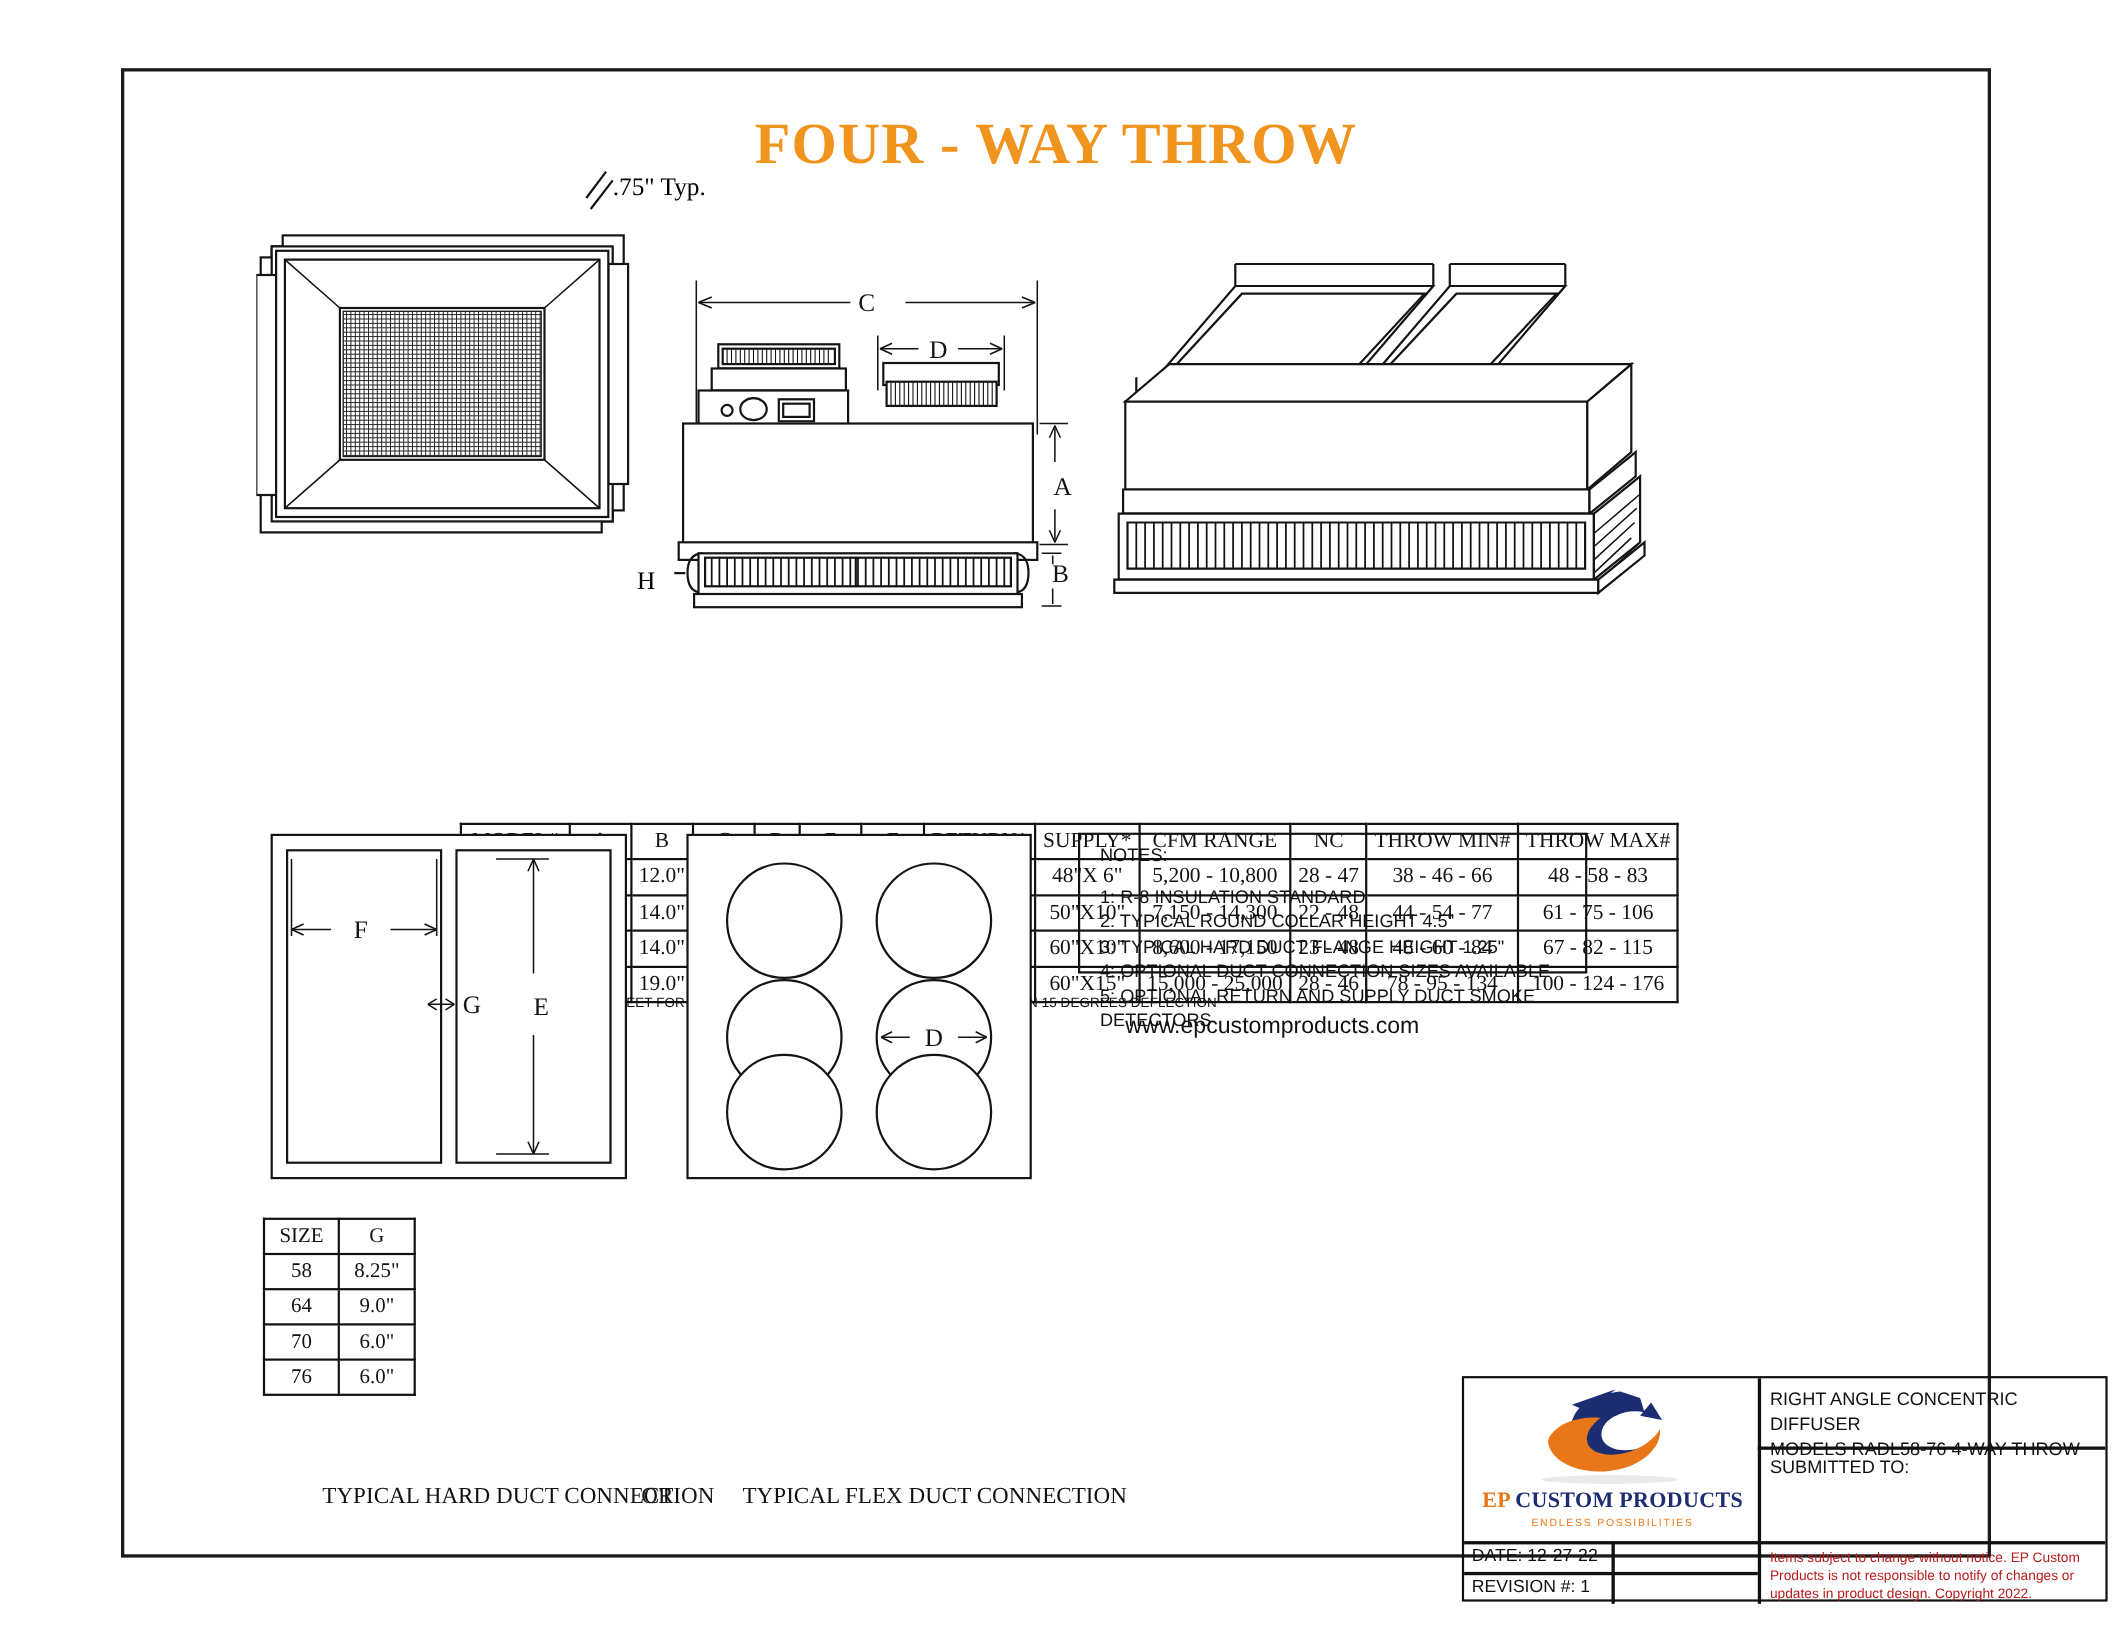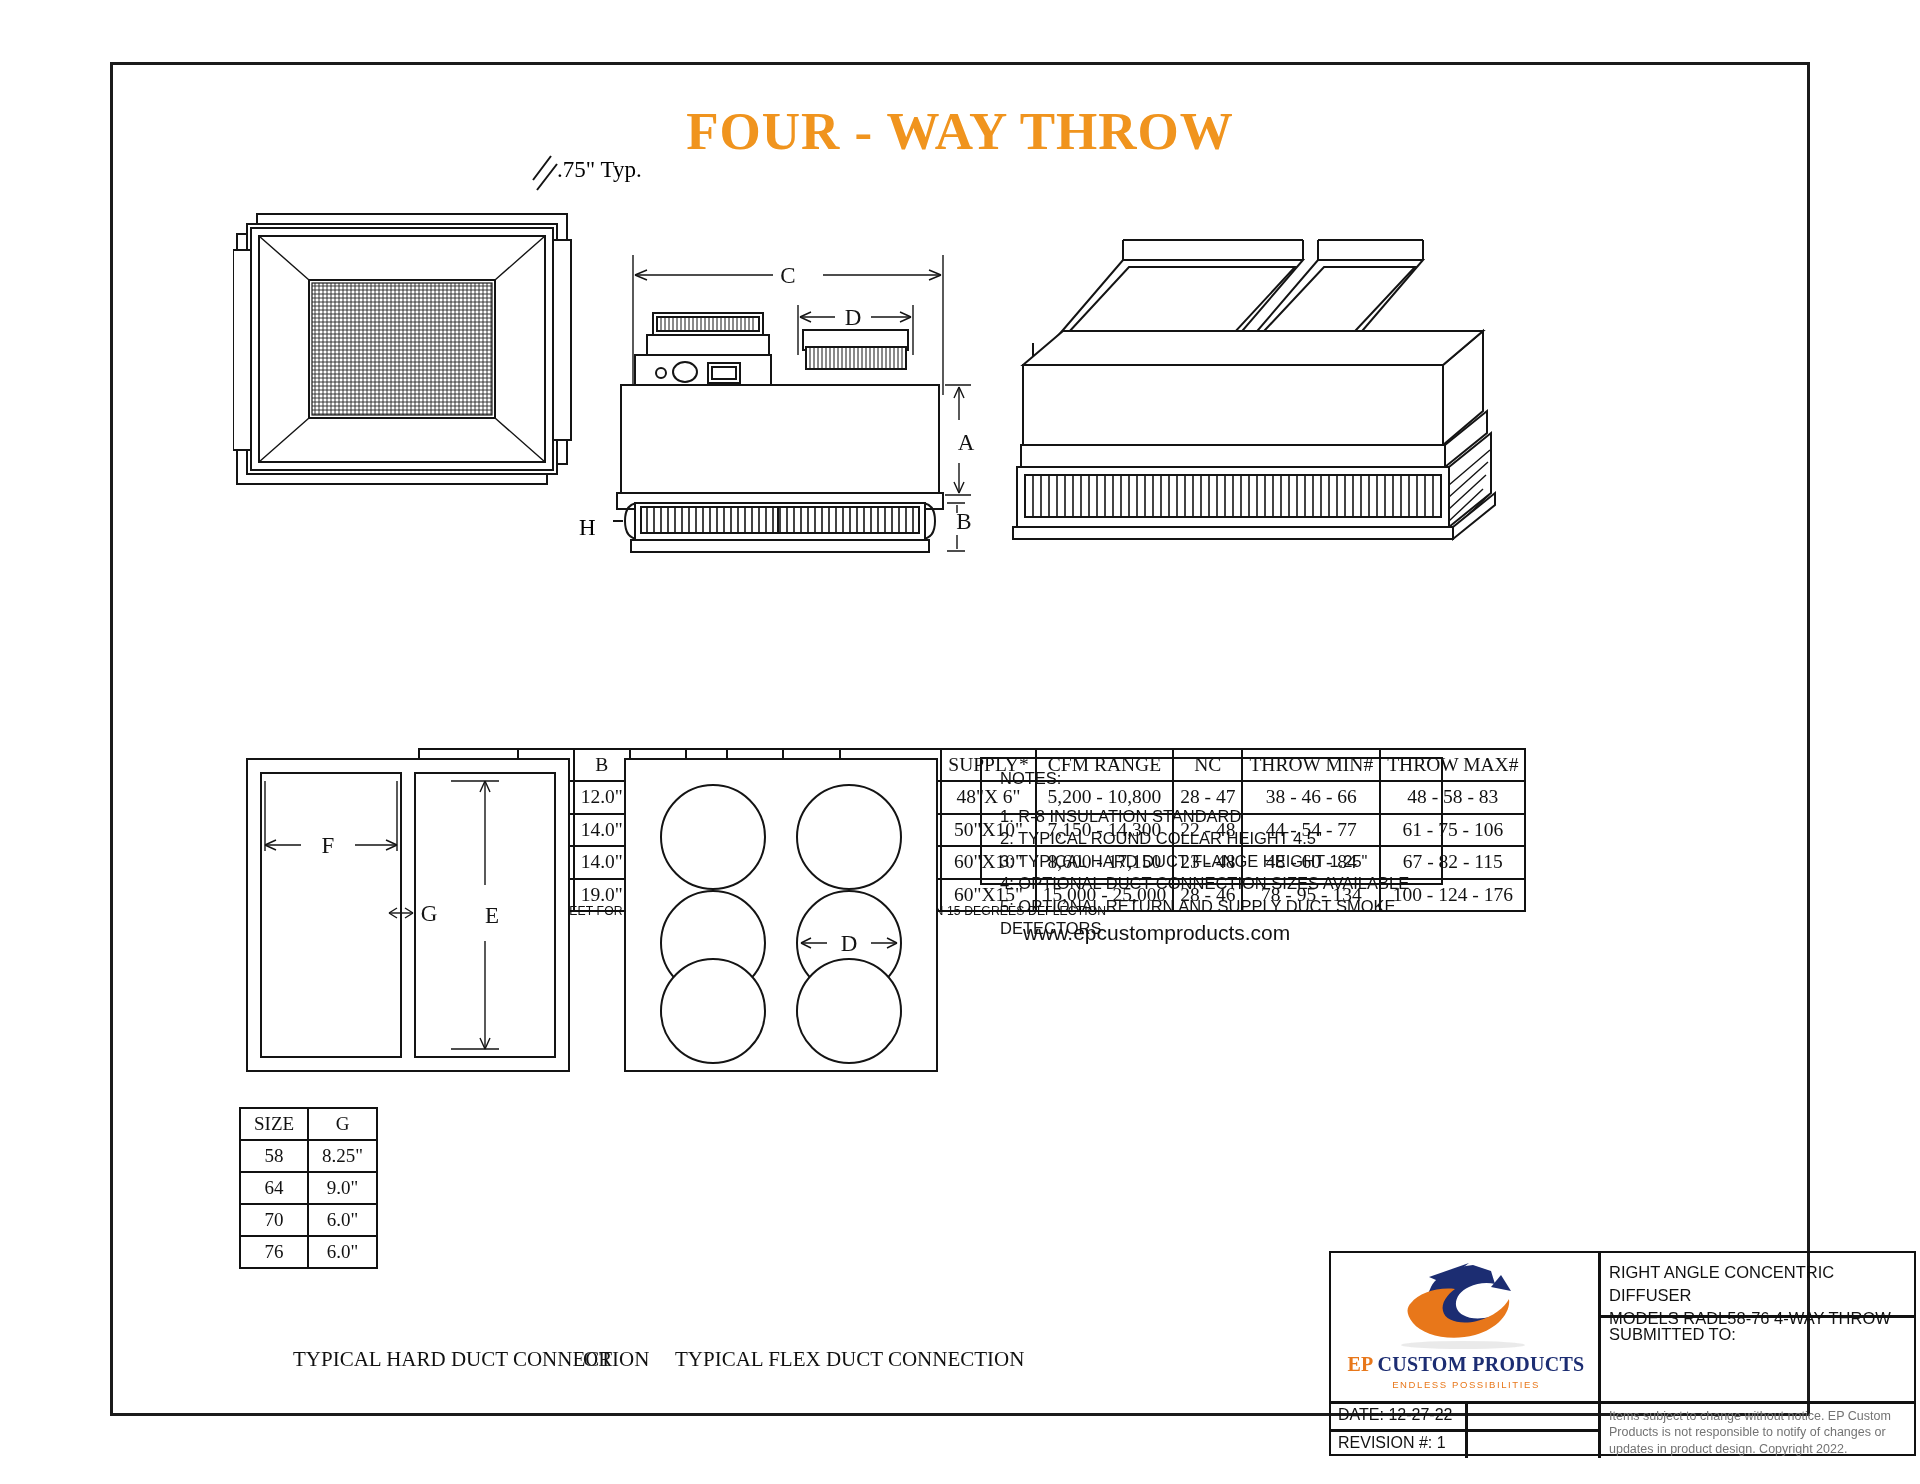--- a/index.html
+++ b/index.html
@@ -36,21 +36,21 @@
   
   .tb{position:absolute;left:1216px;top:1186px;width:587px;height:205px;border:2.5px solid #111;box-sizing:border-box;}
   .tb .vline{position:absolute;left:267px;top:0;width:2.5px;height:148px;background:#111;}
   .tb .vline2{position:absolute;left:267px;top:148px;width:2.5px;height:57px;background:#111;}
   .tb .h1{position:absolute;left:267px;top:62px;right:0;height:2.5px;background:#111;}
   .tb .h2{position:absolute;left:0;top:148px;right:0;height:2.5px;background:#111;}
   .tb .h3{position:absolute;left:0;top:176px;width:267px;height:2.5px;background:#111;}
   .tb .h4{position:absolute;left:134px;top:148px;width:2.5px;height:57px;background:#111;}
   .tb-prod{position:absolute;left:278px;top:8px;font-family:"Liberation Sans",sans-serif;font-size:16.5px;color:#111;line-height:1.4;}
   .tb-sub{position:absolute;left:278px;top:72px;font-family:"Liberation Sans",sans-serif;font-size:16.5px;color:#111;}
-  .tb-disc{position:absolute;left:278px;top:155px;font-family:"Liberation Sans",sans-serif;font-size:12.5px;color:#737373;line-height:1.3;width:300px;}
+  .tb-disc{position:absolute;left:278px;top:155px;font-family:"Liberation Sans",sans-serif;font-size:12.5px;color:#b91c1c;line-height:1.3;width:300px;}
   .tb-date{position:absolute;left:7px;top:153px;font-family:"Liberation Sans",sans-serif;font-size:16px;color:#111;text-align:right;}
   .tb-rev{position:absolute;left:7px;top:181px;font-family:"Liberation Sans",sans-serif;font-size:16px;color:#111;}
   .logowrap{position:absolute;left:10px;top:4px;width:250px;height:140px;}
   .logotext{position:absolute;left:0;top:96px;width:250px;text-align:center;}
   .logotext .ep{color:#E8771A;font-family:"Liberation Serif",serif;font-weight:bold;font-size:20px;letter-spacing:.3px;}
   .logotext .cp{color:#1C2D72;font-family:"Liberation Serif",serif;font-weight:bold;font-size:20px;letter-spacing:.3px;}
   .logotext .tag{color:#E8771A;font-family:"Liberation Sans",sans-serif;font-size:9.5px;letter-spacing:1.6px;margin-top:3px;}
 </style>
 </head>
 <body>

